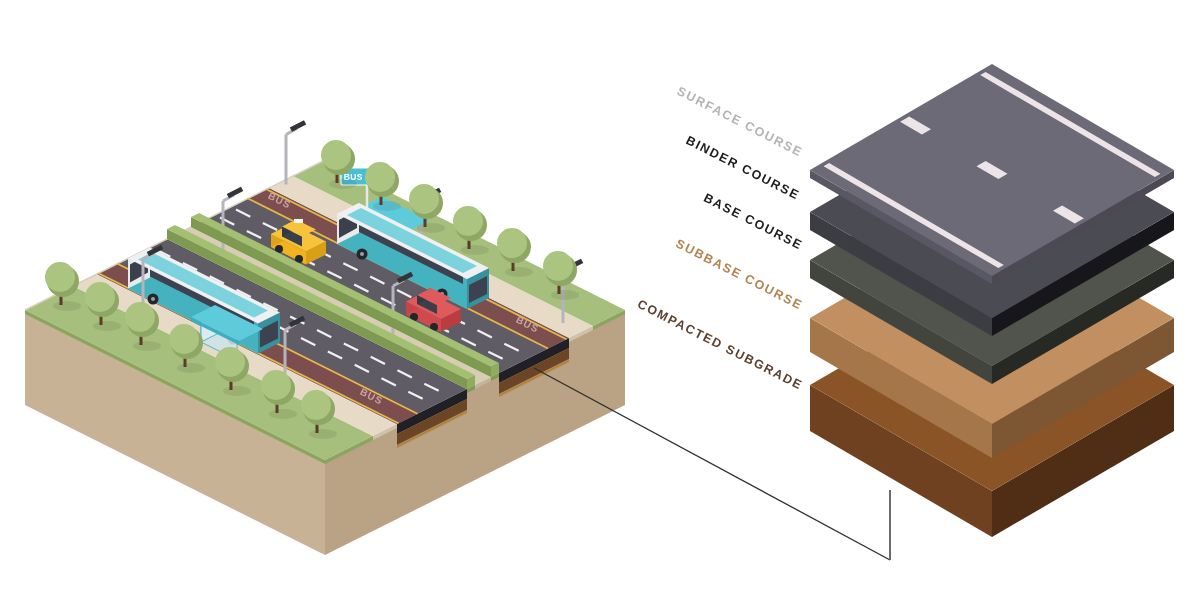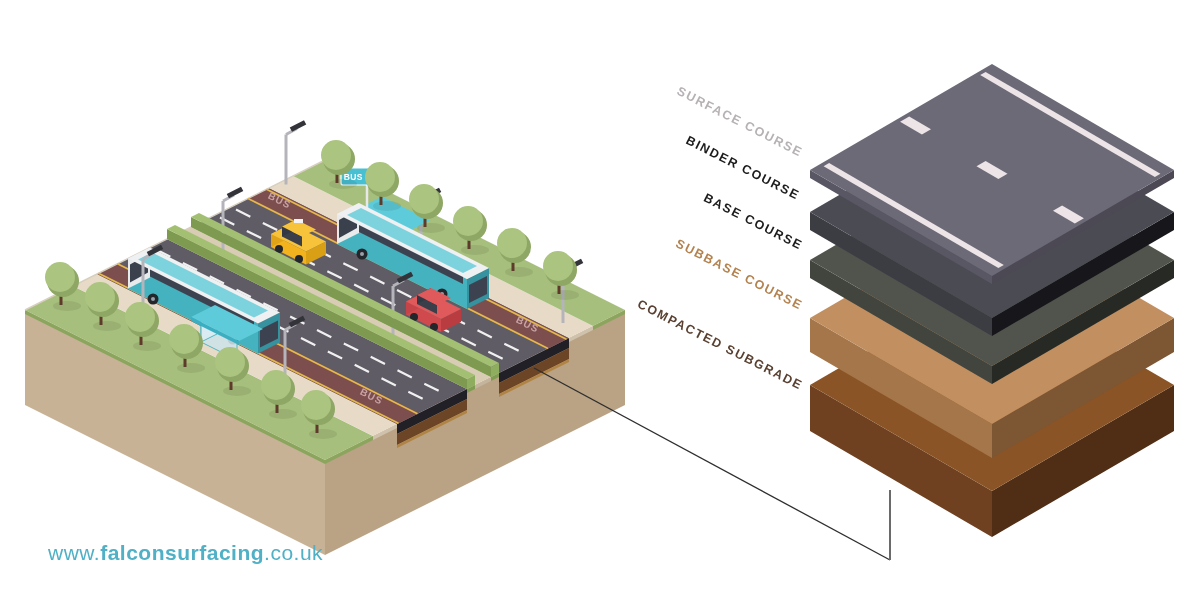--- a/index.html
+++ b/index.html
@@ -332,15 +332,14 @@
     <g>
       <text class="layer-label" x="800" y="157" text-anchor="end" transform="rotate(27 800 157)" fill="#b5b1b4">SURFACE COURSE</text>
       <text class="layer-label" x="797" y="200" text-anchor="end" transform="rotate(27 797 200)" fill="#1b1b1b">BINDER COURSE</text>
       <text class="layer-label" x="800" y="250" text-anchor="end" transform="rotate(27 800 250)" fill="#1b1b1b">BASE COURSE</text>
       <text class="layer-label" x="800" y="310" text-anchor="end" transform="rotate(27 800 310)" fill="#b3824e">SUBBASE COURSE</text>
       <text class="layer-label" x="800" y="390" text-anchor="end" transform="rotate(27 800 390)" fill="#5a4030">COMPACTED SUBGRADE</text>
     </g>
   </g>
 </svg>
 
-  <div id="site-url"><span>www.</span><span class="bold">falconsurfacing</span><span>.co.uk</span></div>
 
 </div>
 
 </body></html>

